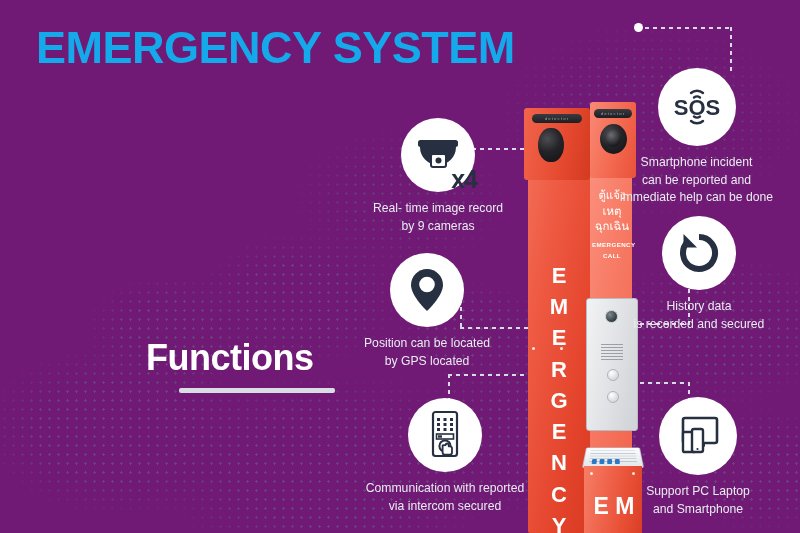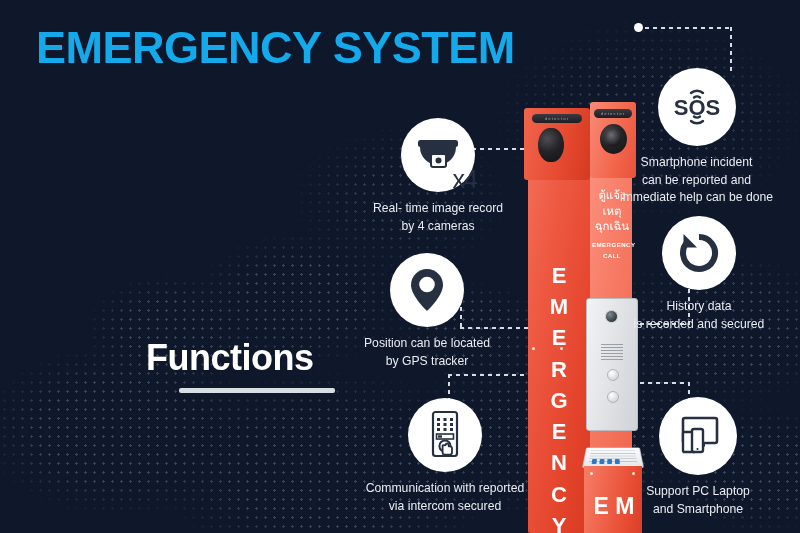--- a/index.html
+++ b/index.html
@@ -4,21 +4,21 @@
 <style>
   * { margin:0; padding:0; box-sizing:border-box; }
   html,body { width:800px; height:533px; overflow:hidden; }
   body {
     font-family:"Liberation Sans", sans-serif;
     background:#2e3a4d;
     position:relative;
   }
   #stage {
     position:absolute; inset:0; width:800px; height:533px;
-    background:#0f172a;
+    background:#701a75;
     overflow:hidden;
   }
 
   
   .map-dots {
     position:absolute; left:0; top:0; width:800px; height:533px;
     opacity:.55;
     background-image:radial-gradient(#5b6a83 1.05px, transparent 1.15px);
     background-size:9px 9px;
     -webkit-mask-image:
@@ -72,21 +72,21 @@
     position:relative;
   }
   .bubble.lg { width:78px; height:78px;align-items:center; }
   .cap {
     color:#e9ecf1; font-size:12.2px; line-height:1.45;
     margin-top:8px; white-space:nowrap;
   }
 
   .x4 {
     position:absolute; right:-2px; bottom:-2px;
-    font-size:25px; font-weight:normal; color:#263041; letter-spacing:-1px;
+    font-size:25px; font-weight:bold; color:#263041; letter-spacing:-1px;
   }
 
   
   #f-camera   { left:358px; top:118px; width:160px; }
   #f-gps      { left:356px; top:253px; width:142px; }
   #f-intercom { left:356px; top:398px; width:178px; }
   #f-sos      { left:604px; top:68px;  width:185px; }
   #f-history  { left:613px; top:216px; width:172px; }
   #f-devices  { left:619px; top:397px; width:158px; }
 
@@ -330,34 +330,34 @@
       <svg width="46" height="40" viewBox="0 0 46 40" aria-hidden="true">
         <rect x="3" y="5" width="40" height="7" rx="2.5" fill="#263041"></rect>
         <path d="M5 12 h36 a18 18 0 0 1 -36 0 z" fill="#263041"></path>
         <rect x="16" y="19" width="15" height="13" rx="2" fill="#ffffff" stroke="#263041" stroke-width="2"></rect>
         <circle cx="23.5" cy="25.5" r="3" fill="#263041"></circle>
       </svg>
       <span class="x4">x4</span>
     </div>
     <div class="cap">
       <div>Real- time image record</div>
-      <div>by 4 cameras</div>
+      <div>by 9 cameras</div>
     </div>
   </div>
 
   <div class="feature" id="f-gps">
     <div class="bubble">
       <svg width="38" height="48" viewBox="0 0 38 48" aria-hidden="true">
         <path d="M19 3 C10.2 3 3 10.2 3 19 C3 30 19 45 19 45 C19 45 35 30 35 19 C35 10.2 27.8 3 19 3 Z" fill="#263041"></path>
         <circle cx="19" cy="18.5" r="7.8" fill="#ffffff"></circle>
       </svg>
     </div>
     <div class="cap">
       <div>Position can be located</div>
-      <div>by GPS tracker</div>
+      <div>by GPS located</div>
     </div>
   </div>
 
   <div class="feature" id="f-intercom">
     <div class="bubble">
       <svg width="44" height="52" viewBox="0 0 44 52" aria-hidden="true">
         <rect x="10" y="3" width="24" height="44" rx="2.5" fill="none" stroke="#263041" stroke-width="2.2"></rect>
         <g fill="#263041">
           <rect x="14" y="9" width="3" height="3"></rect>
             <rect x="20.5" y="9" width="3" height="3"></rect>

